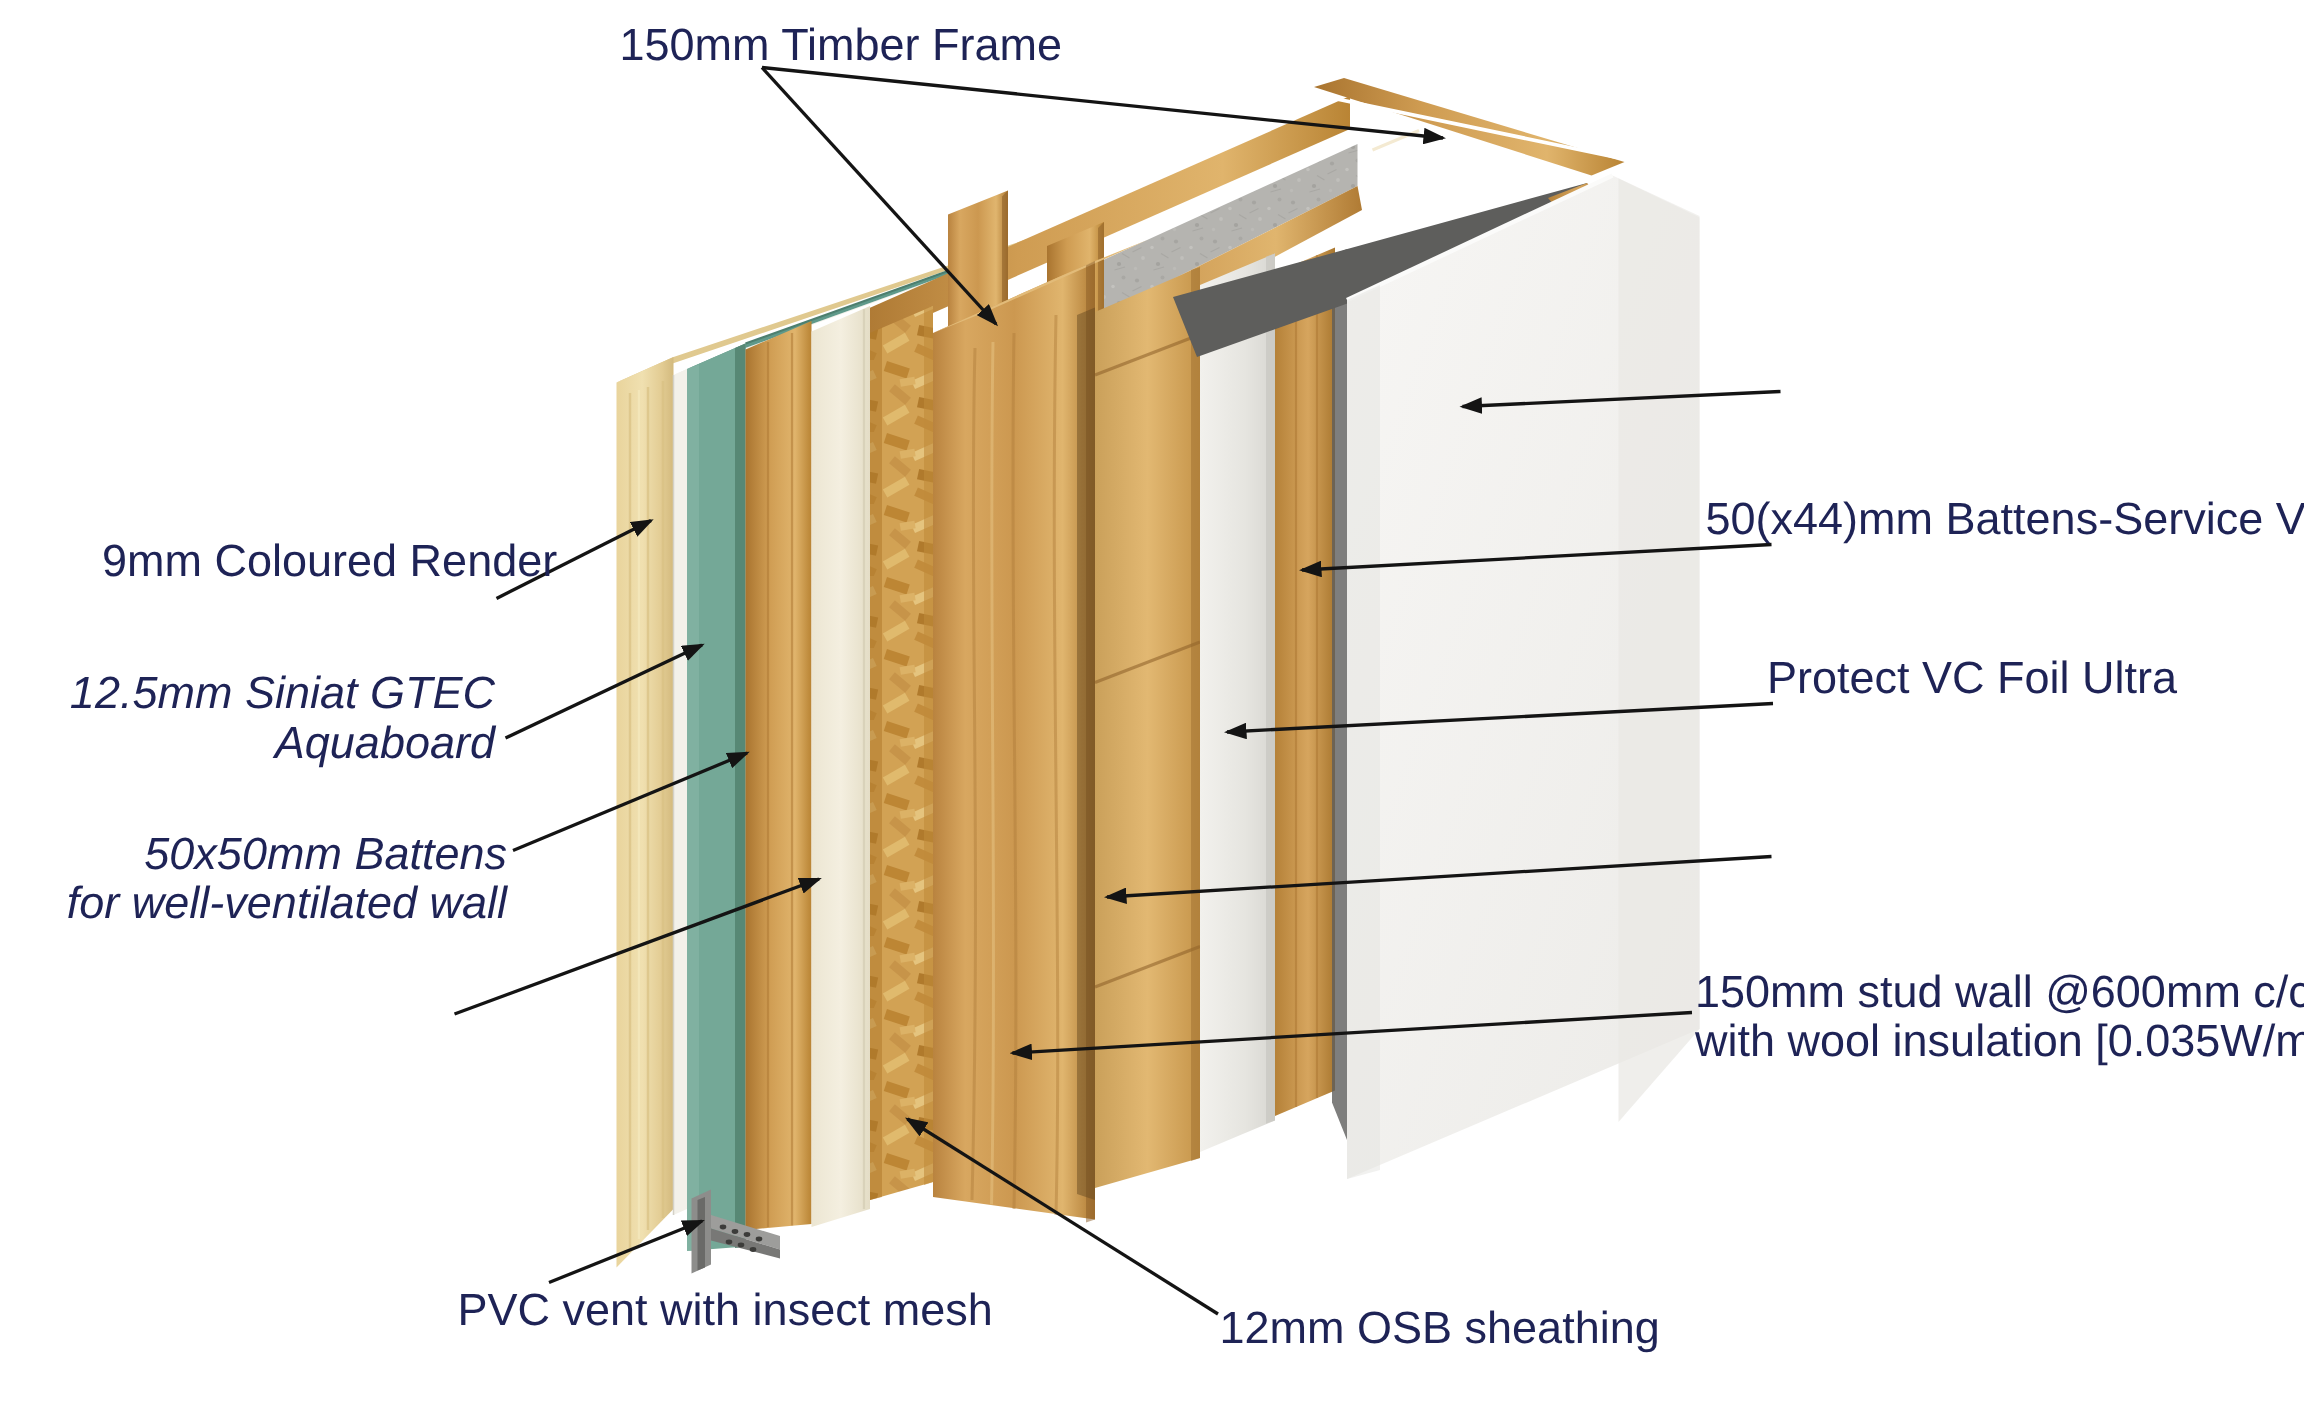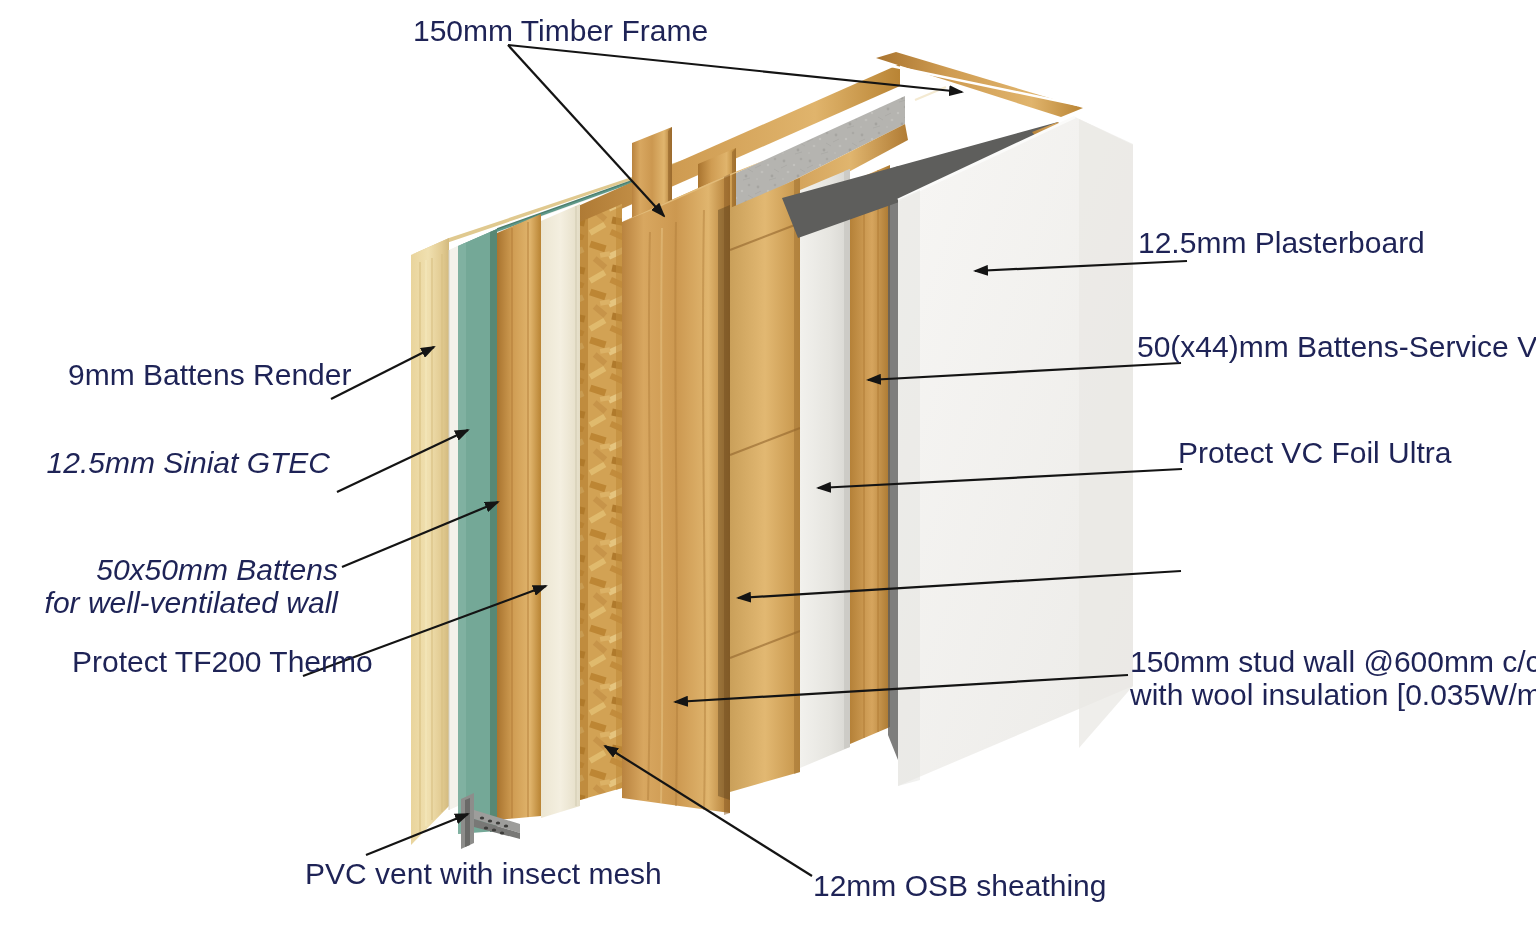--- a/index.html
+++ b/index.html
@@ -203,38 +203,37 @@
     <line x1="1187" y1="261" x2="975" y2="271" marker-end="url(#ah)"></line>
     <line x1="1181" y1="363" x2="868" y2="380" marker-end="url(#ah)"></line>
     <line x1="1182" y1="469" x2="818" y2="488" marker-end="url(#ah)"></line>
     <line x1="1181" y1="571" x2="738" y2="598" marker-end="url(#ah)"></line>
     <line x1="1128" y1="675" x2="675" y2="702" marker-end="url(#ah)"></line>
   </g>
 </svg>
 
 <div class="lbl" style="left:413px;top:14px;">150mm Timber Frame</div>
 
-<div class="lbl" style="left:68px;top:358px;">9mm Battens Render</div>
+<div class="lbl" style="left:68px;top:358px;">9mm Coloured Render</div>
 
 <div class="lbl r" style="right:1206px;top:446px;">
   <div>12.5mm Siniat GTEC</div>
+  <div>Aquaboard</div>
 </div>
 
 <div class="lbl r" style="right:1198px;top:553px;">
   <div>50x50mm Battens</div>
   <div>for well-ventilated wall</div>
 </div>
 
-<div class="lbl" style="left:72px;top:645px;">Protect TF200 Thermo</div>
 
 <div class="lbl" style="left:305px;top:857px;">PVC vent with insect mesh</div>
 
 <div class="lbl" style="left:813px;top:869px;">12mm OSB sheathing</div>
 
-<div class="lbl" style="left:1138px;top:226px;">12.5mm Plasterboard</div>
 
 <div class="lbl" style="left:1137px;top:330px;">50(x44)mm Battens-Service Void</div>
 
 <div class="lbl" style="left:1138px;top:436px;margin-left:40px;">Protect VC Foil Ultra</div>
 
 
 <div class="lbl" style="left:1130px;top:645px;">
   <div>150mm stud wall @600mm c/c</div>
   <div>with wool insulation [0.035W/mK]</div>
 </div>

